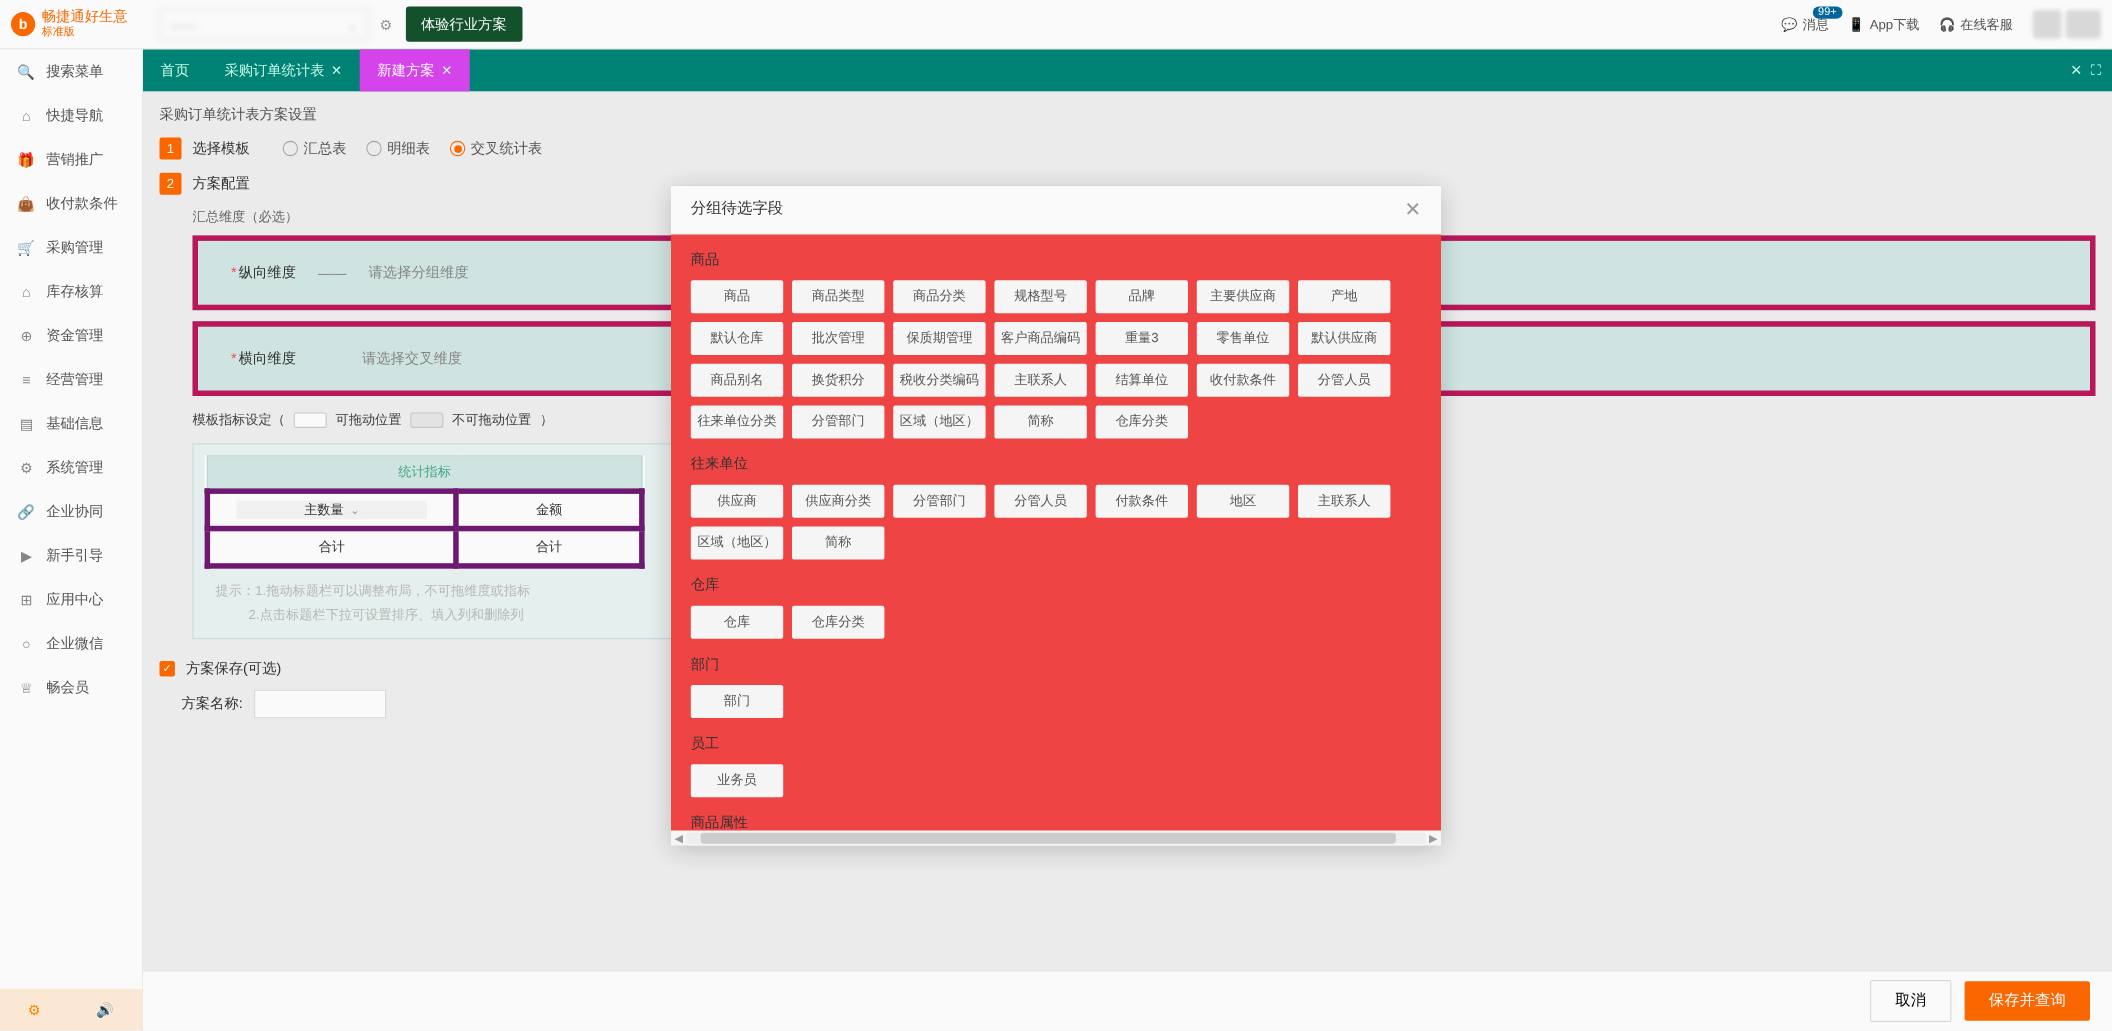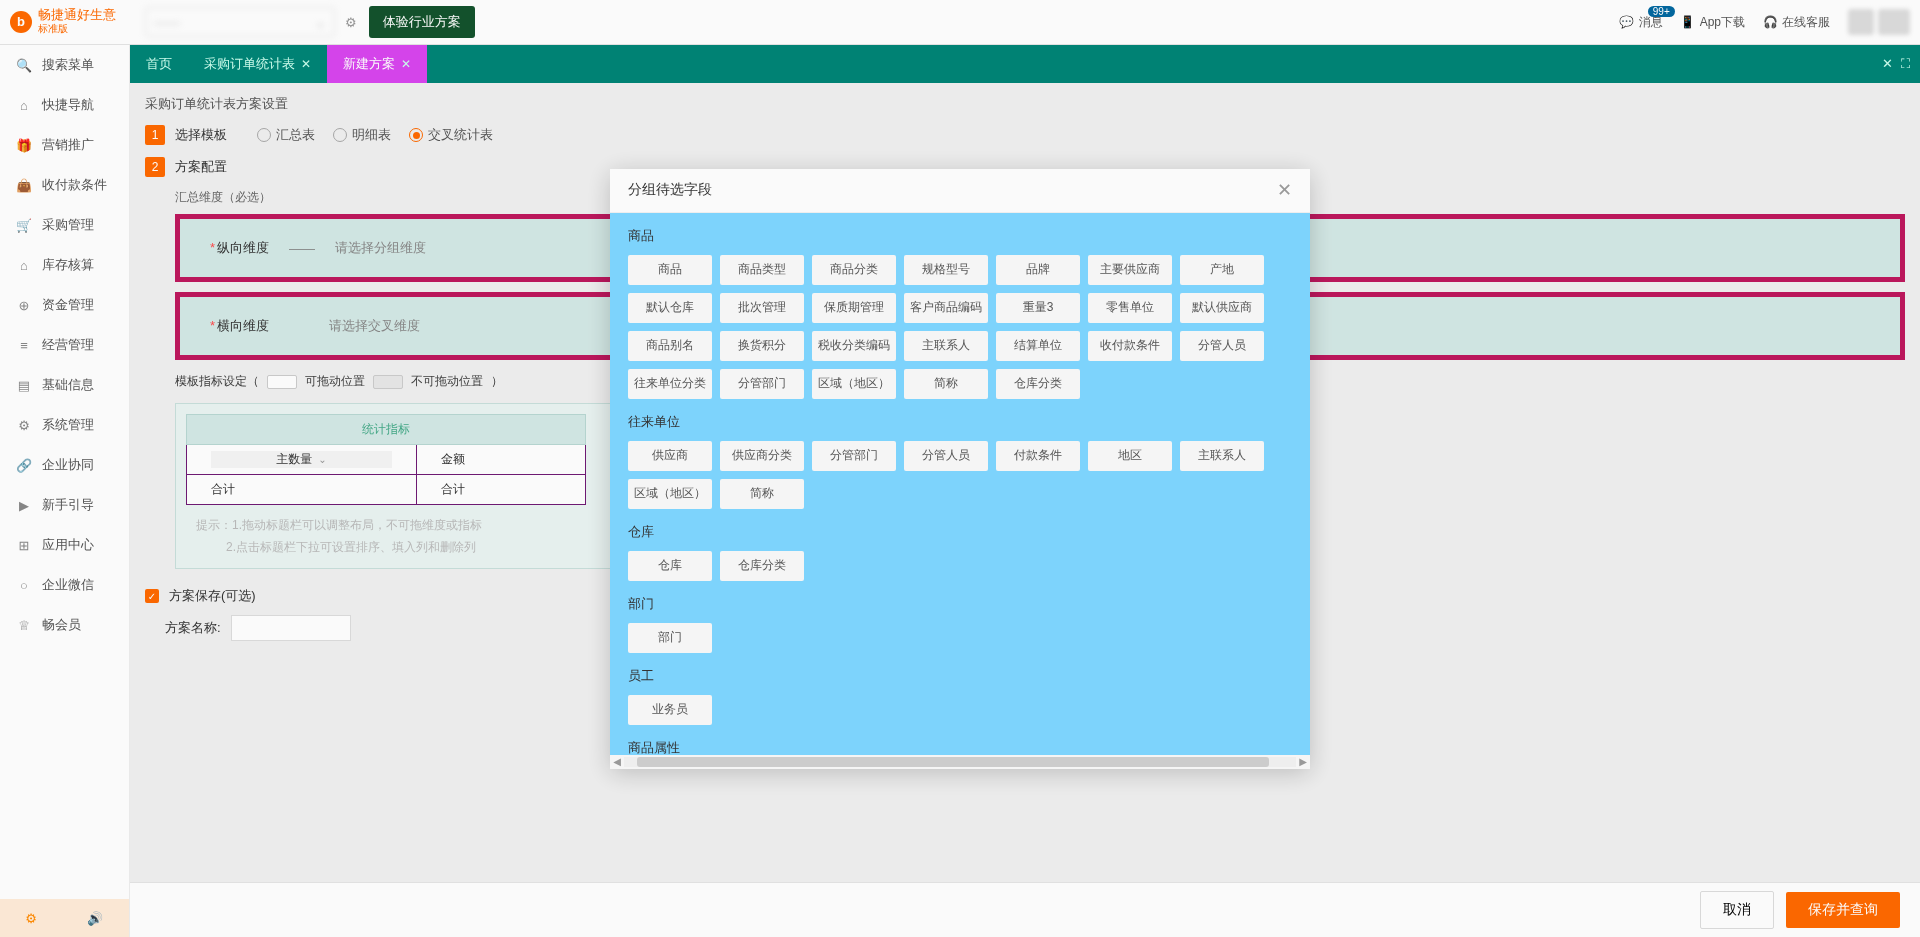--- a/index.html
+++ b/index.html
@@ -58,37 +58,37 @@
 .dim-dash { color: #888; }
 
 .template-settings { display: flex; align-items: center; gap: 8px; margin: 13px 0; font-size: 12px; color: #404040; }
 .leg-box { display: inline-block; width: 30px; height: 14px; border-radius: 2px; }
 .leg-draggable { background: #fff; border: 1px solid #ccc; }
 .leg-fixed { background: #e8e8e8; border: 1px solid #ccc; }
 
 .stat-table-wrap { border: 1px solid #c8e0dc; background: #eaf4f2; padding: 10px; width: 500px; }
 .stat-table { width: 400px; border-collapse: collapse; background: #fff; }
 .stat-table th { background: #d4e9e6; border: 1px solid #b8d8d3; padding: 6px 10px; font-size: 12px; font-weight: normal; color: #4a8; text-align: center; }
-.stat-table td { border: 1px solid #701a75; padding: 6px 24px; font-size: 12px; }
+.stat-table td { border: 5px solid #701a75; padding: 6px 24px; font-size: 12px; text-align: center; }
 .stat-table .col-header { background: #f5f5f5; display: flex; align-items: center; justify-content: center; gap: 6px; }
 .dropdown-icon { color: #999; font-size: 10px; }
 
 .hint-text { font-size: 12px; color: #bbb; margin-top: 10px; line-height: 1.8; margin-left: 10px; }
 
 .save-section { margin-top: 18px; display: flex; align-items: center; gap: 10px; }
 .checkbox-sq { width: 14px; height: 14px; background: #ff6a00; border-radius: 2px; display: inline-flex; align-items: center; justify-content: center; color: #fff; font-size: 10px; }
 .input-text { width: 120px; height: 26px; border: 1px solid #ddd; background: #fff; padding: 0 6px; }
 
 .bottom-bar { height: 55px; background: #fff; border-top: 1px solid #e5e5e5; display: flex; align-items: center; justify-content: flex-end; gap: 12px; padding: 0 20px; }
 .btn-cancel { background: #fff; border: 1px solid #ddd; padding: 9px 22px; font-size: 14px; cursor: pointer; border-radius: 2px; }
 .btn-save { background: #ff6a00; color: #fff; border: none; padding: 9px 22px; font-size: 14px; cursor: pointer; border-radius: 2px; }
 
 
 .modal-overlay { position: fixed; inset: 0; background: rgba(0,0,0,0.02); }
-.modal { position: fixed; left: 50%; top: 50%; transform: translate(-50%, -50%); width: 700px; height: 600px; background: #7dd3fc; box-shadow: 0 4px 24px rgba(0,0,0,0.2); display: flex; flex-direction: column; }
+.modal { position: fixed; left: 50%; top: 50%; transform: translate(-50%, -50%); width: 700px; height: 600px; background: #ef4444; box-shadow: 0 4px 24px rgba(0,0,0,0.2); display: flex; flex-direction: column; }
 .modal-header { height: 44px; display: flex; align-items: center; justify-content: space-between; padding: 0 18px; border-bottom: 1px solid #eee; background: #fafafa; }
 .modal-title { font-size: 14px; color: #333; }
 .modal-close { font-size: 18px; color: #999; cursor: pointer; }
 .modal-body { flex: 1; overflow-y: auto; padding: 14px 18px; position: relative; }
 
 .field-group { margin-bottom: 14px; }
 .field-group-title { font-size: 13px; color: #333; font-weight: 500; margin-bottom: 10px; }
 .field-pills { display: flex; flex-wrap: wrap; gap: 8px; }
 .field-pill { width: 84px; height: 30px; background: #f5f5f5; display: flex; align-items: center; justify-content: center; font-size: 12px; color: #555; cursor: pointer; border-radius: 2px; }
 

